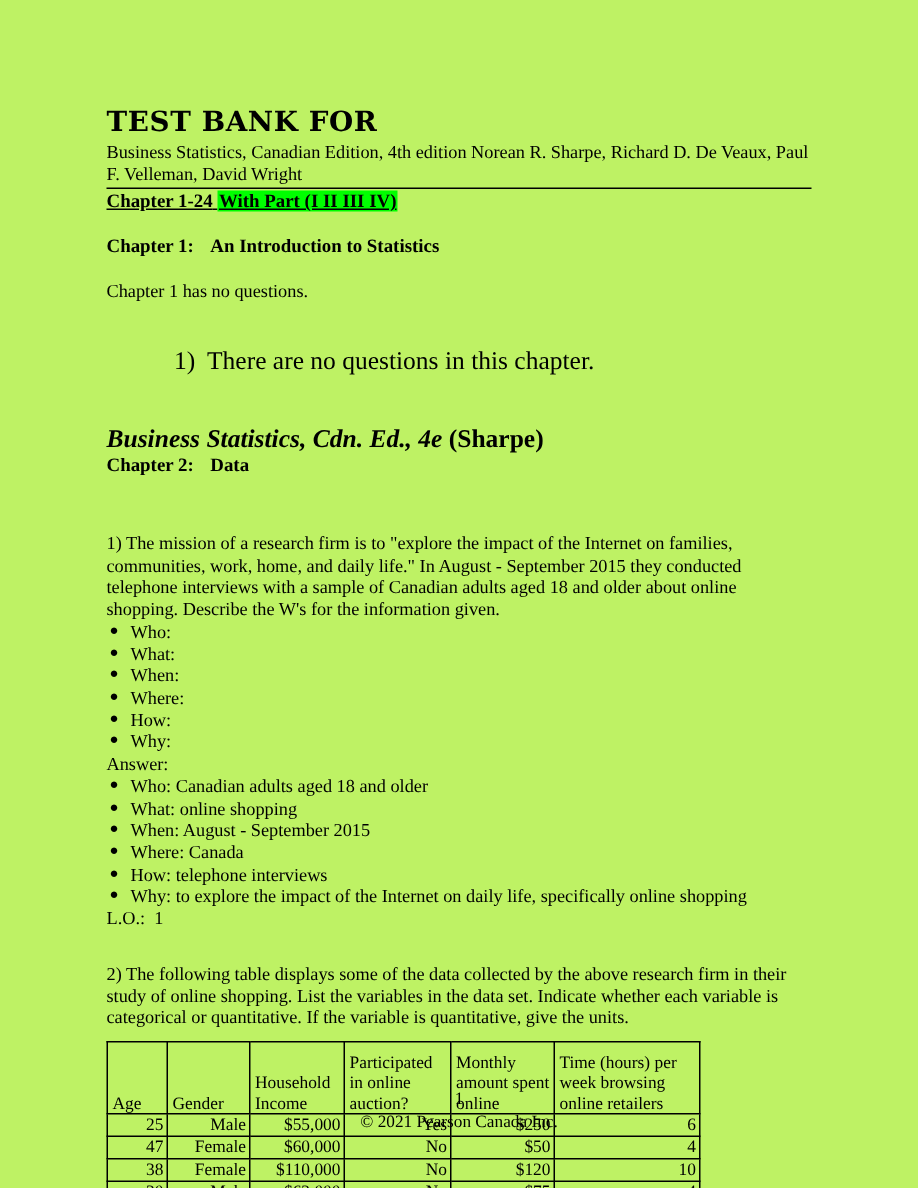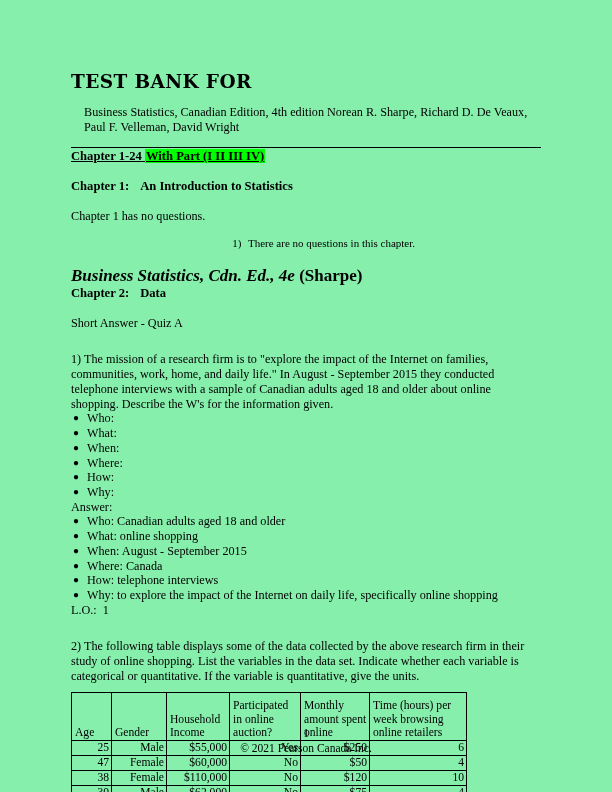--- a/index.html
+++ b/index.html
@@ -9,21 +9,21 @@
     background: #ffffff;
   }
   body {
     font-family: "Liberation Serif", "DejaVu Serif", serif;
     color: #000000;
   }
   .page {
     position: relative;
     width: 612px;
     height: 792px;
-    background: #86efac;
+    background: #bef264;
     overflow: hidden;
     box-sizing: border-box;
   }
   .content {
     position: absolute;
     left: 71px;
     top: 72px;
     width: 470px;
   }
 
@@ -33,21 +33,21 @@
     font-weight: bold;
     font-size: 18.5px;
     letter-spacing: 0.4px;
     line-height: 1.1;
     margin: 0 0 2px 0;
     white-space: nowrap;
   }
   .byline {
     font-size: 12.2px;
     line-height: 1.18;
-    margin: 13px;
+    margin: 0;
   }
   .rule {
     border: 0;
     border-top: 1.6px solid #000;
     margin: 2px 0 1px 0;
     width: 470px;
   }
   .chapter-range-line {
     font-size: 12.6px;
     font-weight: bold;
@@ -75,27 +75,26 @@
   .h-chapter .gap { display: inline-block; width: 11px; }
 
   p.body {
     font-size: 12.2px;
     line-height: 1.21;
     margin: 0;
     text-align: left;
   }
 
   .numbered {
-    font-size: 11px;
+    font-size: 17px;
     line-height: 1.21;
-    margin: 0;
+    margin: 16px;
     padding-left: 29px;
     text-indent: 0;
     position: relative;
-    text-align: center;
   }
   .numbered .num {
     display: inline-block;
     width: 22px;
   }
 
   .book-line {
     font-size: 17px;
     font-weight: bold;
     font-style: italic;
@@ -202,21 +201,20 @@
     <p class="numbered"><span class="num">1)</span><span>There are no questions in this chapter.</span></p>
 
     <div class="blank"></div>
 
     <div class="book-line"><span>Business Statistics, Cdn. Ed., 4e</span><span class="roman"> </span><span class="roman">(Sharpe)</span></div>
 
     <div class="h-chapter"><span>Chapter 2:</span><span class="gap"></span><span>Data</span></div>
 
     <div class="blank"></div>
 
-    <p class="body">Short Answer - Quiz A</p>
 
     <div class="blank"></div>
     <div class="blank-sm"></div>
 
     <p class="body">1) The mission of a research firm is to "explore the impact of the Internet on families, communities, work, home, and daily life." In August - September 2015 they conducted telephone interviews with a sample of Canadian adults aged 18 and older about online shopping. Describe the W's for the information given.</p>
 
     <ul class="wlist">
       <li><span class="bullet">●</span><span>Who:</span></li>
       <li><span class="bullet">●</span><span>What:</span></li>
       <li><span class="bullet">●</span><span>When:</span></li>

